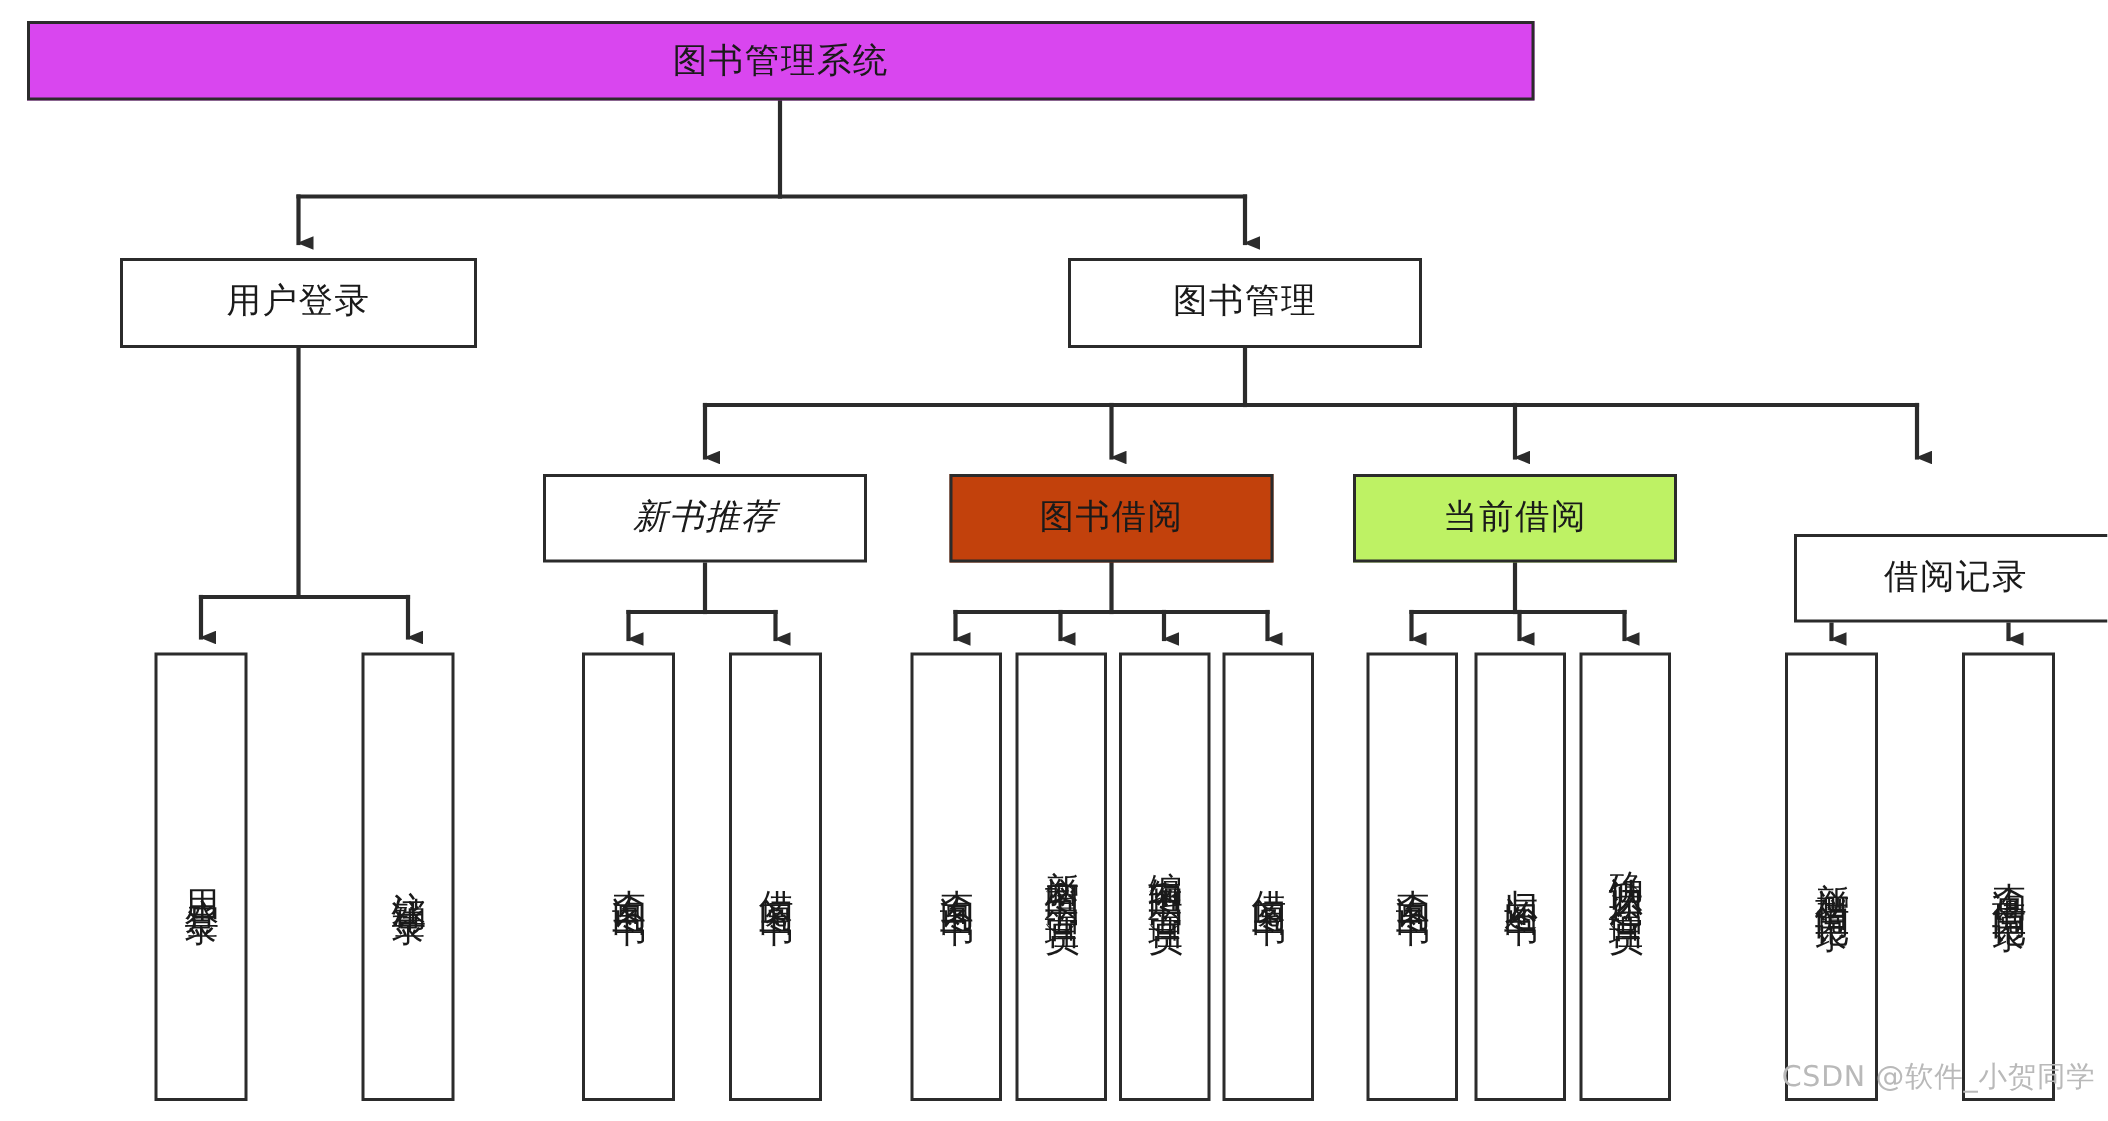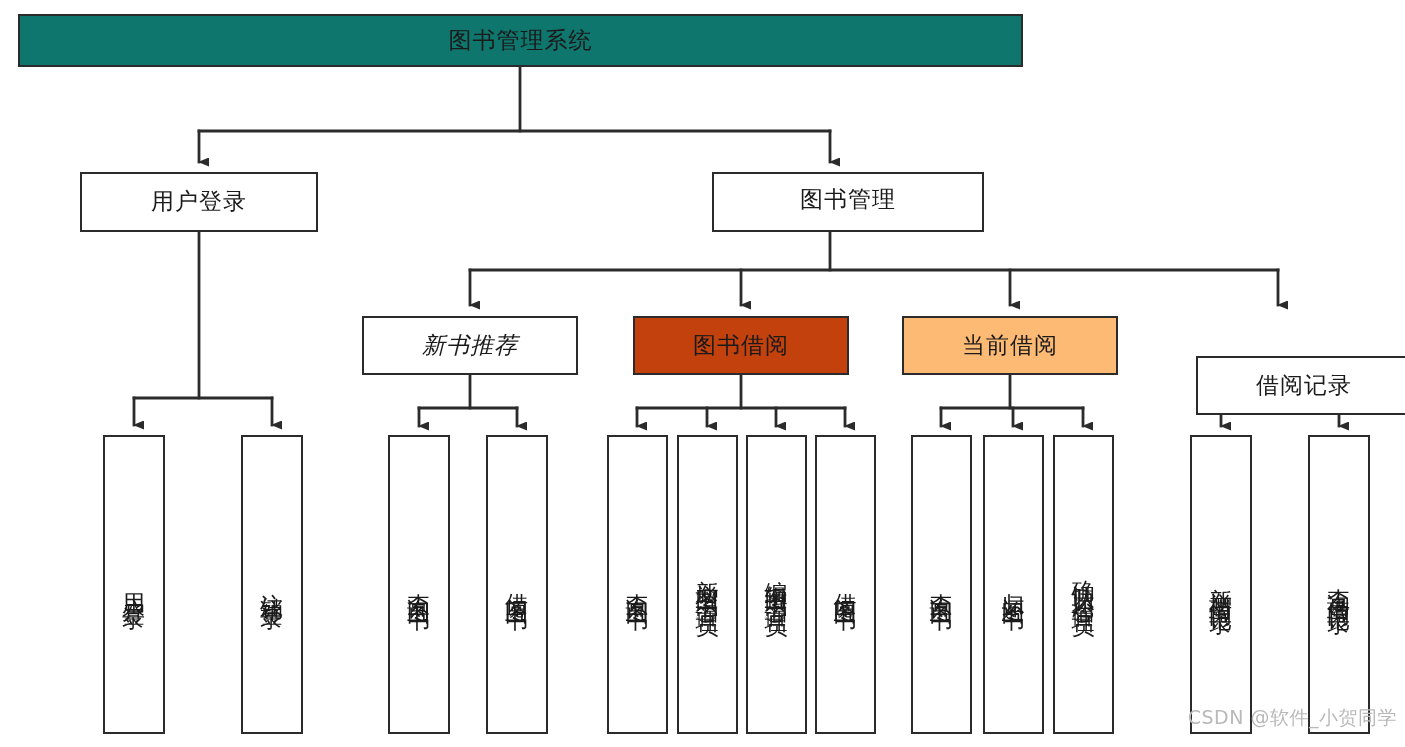--- a/index.html
+++ b/index.html
@@ -118,36 +118,36 @@
       <path d="M1013,408 L1013,426" marker-end="url(#arrowhead)"></path>
       <path d="M1083,408 L1083,426" marker-end="url(#arrowhead)"></path>
 
       <path d="M1278,375 L1278,405"></path>
       <path d="M1221,405 L1339,405"></path>
       <path d="M1221,405 L1221,426" marker-end="url(#arrowhead)"></path>
       <path d="M1339,405 L1339,426" marker-end="url(#arrowhead)"></path>
     </g>
   </svg>
 
-  <div class="node root" id="n-root" style="left: 18px; top: 14px; width: 1005px; height: 53px; border-color: rgb(43, 43, 43); background: #0f766e; color: rgb(26, 26, 26);">图书管理系统</div>
+  <div class="node root" id="n-root" style="left: 18px; top: 14px; width: 1005px; height: 53px; border-color: rgb(43, 43, 43); background: #d946ef; color: rgb(26, 26, 26);">图书管理系统</div>
 
   <div class="node horiz" style="left: 80px; top: 172px; width: 238px; height: 60px; border-color: rgb(43, 43, 43); background: rgb(255, 255, 255); color: rgb(26, 26, 26);">用户登录</div>
 
-  <div class="node horiz" style="left: 712px; top: 172px; width: 272px; height: 60px; border-color: rgb(43, 43, 43); background: rgb(255, 255, 255); color: rgb(26, 26, 26); font-family: Liberation Mono, monospace;">图书管理</div>
+  <div class="node horiz" style="left: 712px; top: 172px; width: 236px; height: 60px; border-color: rgb(43, 43, 43); background: rgb(255, 255, 255); color: rgb(26, 26, 26);">图书管理</div>
 
   <div class="node leaf" style="left: 103px; top: 435px; width: 62px; height: 299px; border-color: rgb(43, 43, 43); background: rgb(255, 255, 255); color: rgb(26, 26, 26);">
     <span class="vtext">用户登录</span>
   </div>
   <div class="node leaf" style="left: 241px; top: 435px; width: 62px; height: 299px; border-color: rgb(43, 43, 43); background: rgb(255, 255, 255); color: rgb(26, 26, 26);">
     <span class="vtext">注销登录</span>
   </div>
 
   <div class="node horiz" style="left: 362px; top: 316px; width: 216px; height: 59px; border-color: rgb(43, 43, 43); background: rgb(255, 255, 255); color: rgb(26, 26, 26); font-style: italic;">新书推荐</div>
   <div class="node horiz" style="left: 633px; top: 316px; width: 216px; height: 59px; border-color: rgb(43, 43, 43); background: #c2410c; color: rgb(26, 26, 26);">图书借阅</div>
-  <div class="node horiz" style="left: 902px; top: 316px; width: 216px; height: 59px; border-color: rgb(43, 43, 43); background: #fdba74; color: rgb(26, 26, 26);">当前借阅</div>
+  <div class="node horiz" style="left: 902px; top: 316px; width: 216px; height: 59px; border-color: rgb(43, 43, 43); background: #bef264; color: rgb(26, 26, 26);">当前借阅</div>
   <div class="node horiz" style="left: 1196px; top: 316px; width: 216px; height: 59px; border-color: rgb(43, 43, 43); background: rgb(255, 255, 255); color: rgb(26, 26, 26); margin-top: 40px;">借阅记录</div>
 
   <div class="node leaf" style="left: 388px; top: 435px; width: 62px; height: 299px; border-color: rgb(43, 43, 43); background: rgb(255, 255, 255); color: rgb(26, 26, 26);">
     <span class="vtext">查询图书</span>
   </div>
   <div class="node leaf" style="left: 486px; top: 435px; width: 62px; height: 299px; border-color: rgb(43, 43, 43); background: rgb(255, 255, 255); color: rgb(26, 26, 26);">
     <span class="vtext">借阅图书</span>
   </div>
 
   <div class="node leaf" style="left: 607px; top: 435px; width: 61px; height: 299px; border-color: rgb(43, 43, 43); background: rgb(255, 255, 255); color: rgb(26, 26, 26);">

